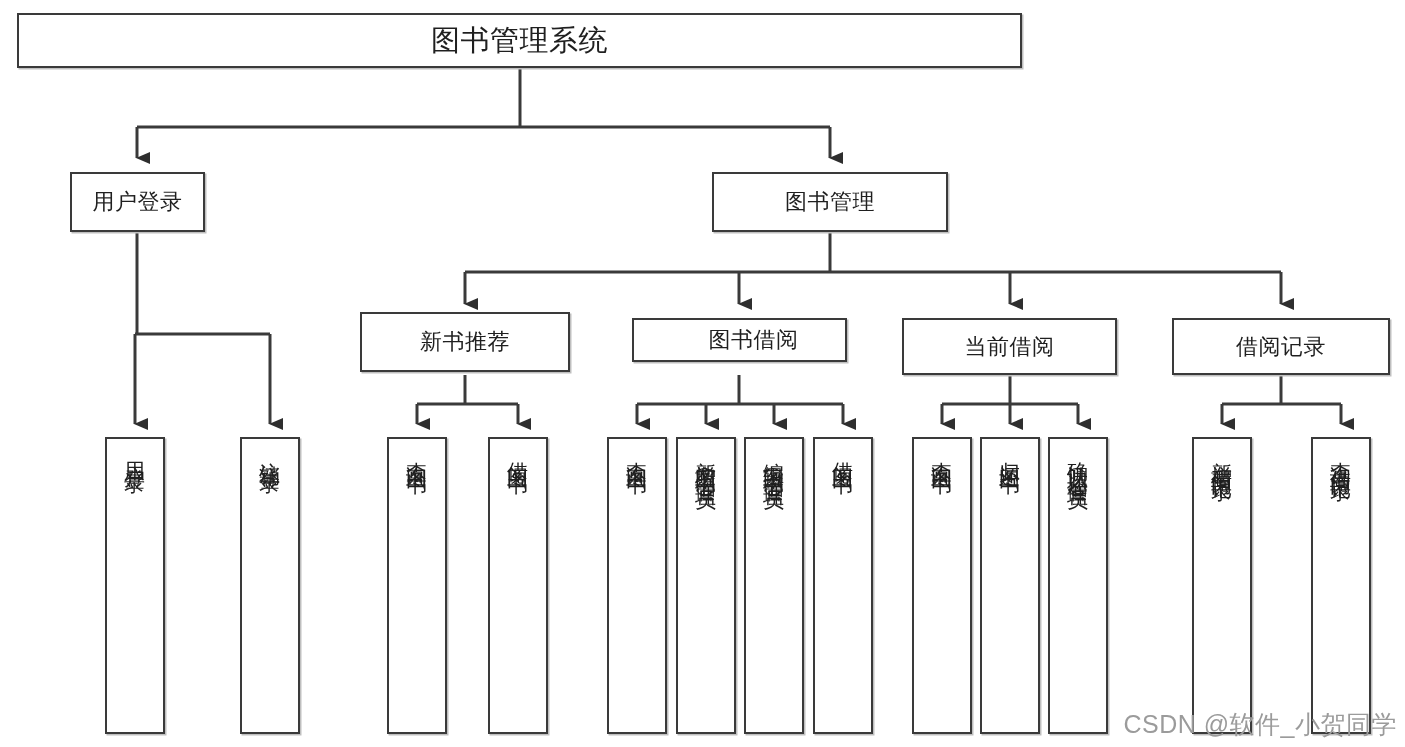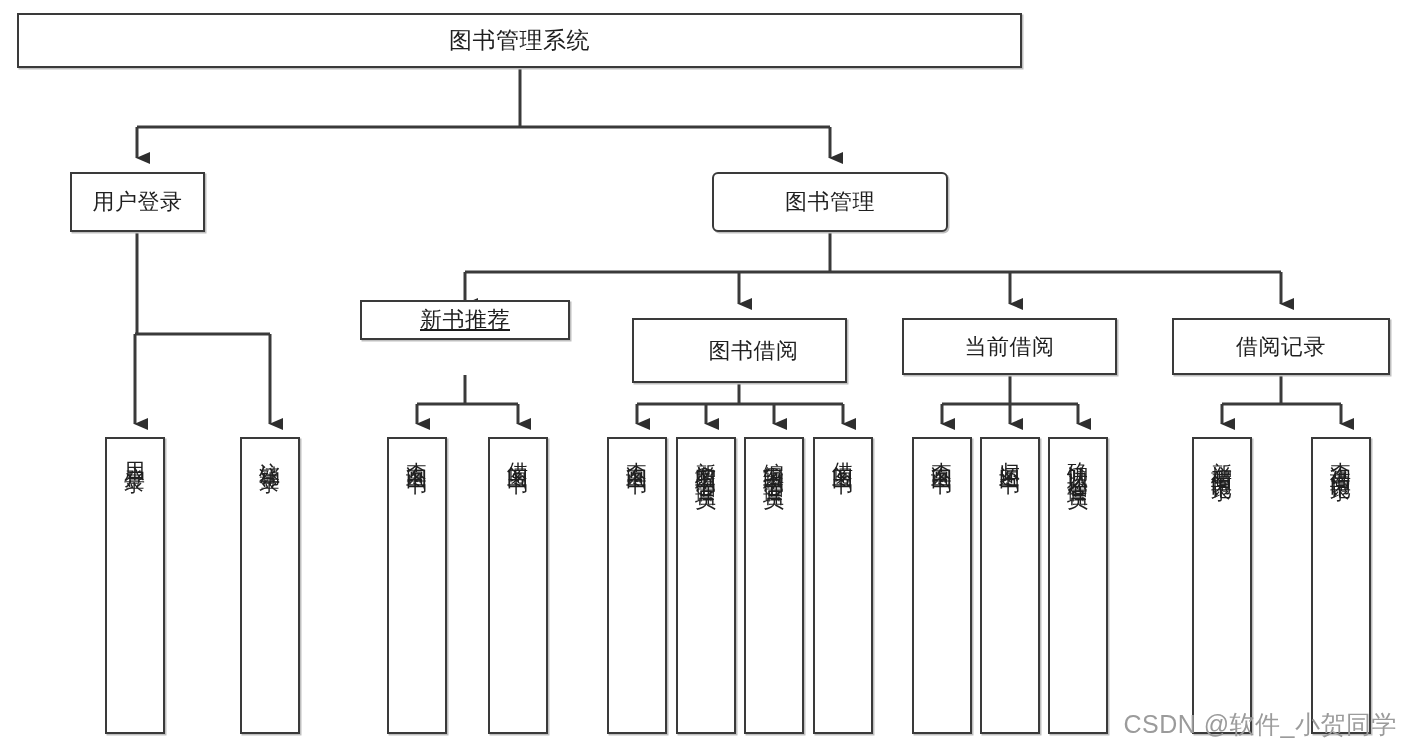--- a/index.html
+++ b/index.html
@@ -22,21 +22,21 @@
     box-shadow:1.5px 1.5px 0 #bfbfbf;
   }
   .node .lbl{
     color:#1f1f1f;
     letter-spacing:0.5px;
     white-space:nowrap;
     line-height:1.18;
   }
   
   .node.h .lbl{font-size:22px;}
-  .node.root .lbl{font-size:23px;}
+  .node.root .lbl{font-size:29px;}
 
   
   .node.v{
     align-items:flex-start;
     justify-content:center;
     padding-top:6px;
   }
   .node.v .lbl{
     writing-mode:vertical-rl;
     text-orientation:upright;
@@ -111,28 +111,28 @@
     </g>
   </svg>
 
   <div class="node h root" style="left:17px;top:13px;width:1005px;height:55px;">
     <span class="lbl">图书管理系统</span>
   </div>
 
   <div class="node h" style="left:70px;top:172px;width:135px;height:60px;">
     <span class="lbl">用户登录</span>
   </div>
-  <div class="node h" style="left:712px;top:172px;width:236px;height:60px;border-radius:6px;">
+  <div class="node h" style="left:712px;top:172px;width:236px;height:60px;">
     <span class="lbl">图书管理</span>
   </div>
 
-  <div class="node h" style="left:360px;top:300px;width:210px;height:40px;text-decoration:underline;">
+  <div class="node h" style="left:360px;top:312px;width:210px;height:60px;">
     <span class="lbl">新书推荐</span>
   </div>
-  <div class="node h" style="left:632px;top:318px;width:215px;height:65px;padding-left:28px;">
+  <div class="node h" style="left:632px;top:318px;width:215px;height:44px;padding-left:28px;">
     <span class="lbl">图书借阅</span>
   </div>
   <div class="node h" style="left:902px;top:318px;width:215px;height:57px;justify-content:center;">
     <span class="lbl">当前借阅</span>
   </div>
   <div class="node h" style="left:1172px;top:318px;width:218px;height:57px;">
     <span class="lbl">借阅记录</span>
   </div>
 
   <div class="node v" style="left:105px;top:437px;width:60px;height:297px;">

